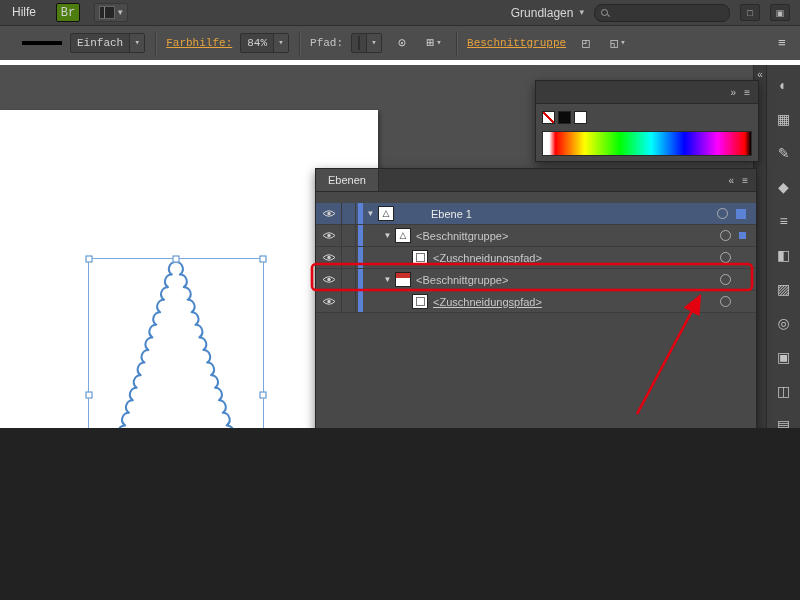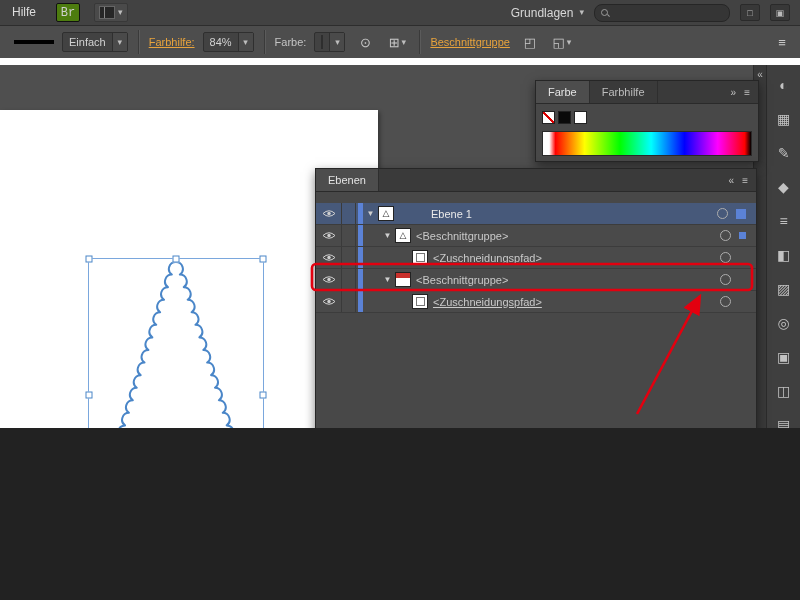--- a/index.html
+++ b/index.html
@@ -23,21 +23,21 @@
              border:1px solid #262626;border-radius:8px;padding:0 6px;gap:5px;}
   .mag{position:relative;width:8px;height:8px;flex:0 0 auto;}
   .mag:before{content:"";position:absolute;left:0;top:0;width:5px;height:5px;border:1px solid #9a9a9a;border-radius:50%;}
   .mag:after{content:"";position:absolute;left:6px;top:6px;width:3px;height:1px;background:#9a9a9a;transform:rotate(45deg);}
   .searchbox input{background:transparent;border:none;outline:none;color:#ddd;font-size:11px;width:90px;font-family:"Liberation Sans",sans-serif;}
   .win-btn{width:18px;height:15px;background:#383838;border:1px solid #2a2a2a;color:#bbb;font-size:9px;
            display:flex;align-items:center;justify-content:center;border-radius:2px;}
 
   
   .controlbar{position:absolute;top:26px;left:0;width:800px;height:39px;background:#4d4d4d;
-              border-bottom:7px solid #ffffff;display:flex;align-items:center;gap:8px;padding-left:14px;box-sizing:border-box;z-index:4;font-size:11px;}
+              border-bottom:5px solid #ffffff;display:flex;align-items:center;gap:8px;padding-left:22px;box-sizing:border-box;z-index:4;font-size:11px;font-family:Liberation Mono, monospace;}
   .stroke-sample{width:40px;height:4px;background:#000;}
   .dd{display:flex;align-items:center;background:#424242;border:1px solid #2f2f2f;height:18px;border-radius:2px;}
   .dd .dd-label{padding:0 6px;color:#d2d2d2;}
   .dd .dd-caret{width:14px;height:100%;display:flex;align-items:center;justify-content:center;border-left:1px solid #2f2f2f;background:#4a4a4a;}
   .link{color:#e8a33c;text-decoration:underline;cursor:pointer;}
   .plain-label{color:#c4c4c4;}
   .style-swatch{width:18px;height:13px;background:#cfcfcf;border:1px solid #2e2e2e;}
   .icon-btn{min-width:20px;height:20px;display:flex;align-items:center;justify-content:center;color:#c9c9c9;font-size:13px;gap:2px;padding:0 2px;border-radius:2px;}
   .vsep{width:1px;height:24px;background:#3a3a3a;box-shadow:1px 0 0 #5b5b5b;margin:0 2px;}
   .cb-right{margin-left:auto;padding-right:8px;}
@@ -137,21 +137,21 @@
     </div>
     <div class="vsep"></div>
     <span class="link">Farbhilfe:</span>
     <div class="dd">
       <span class="dd-label">84%</span>
       <span class="dd-caret">
           <span class="caret">▾</span>
         </span>
     </div>
     <div class="vsep"></div>
-    <span class="plain-label">Farbe:</span>
+    <span class="plain-label">Pfad:</span>
     <div class="dd">
       <span class="dd-label"><span class="style-swatch"></span></span>
       <span class="dd-caret">
           <span class="caret">▾</span>
         </span>
     </div>
     <div class="icon-btn">⊙</div>
     <div class="icon-btn">
       <span>⊞</span>
       <span class="caret">▾</span>
@@ -198,24 +198,20 @@
       <div class="dock-icon">▨</div>
       <div class="dock-icon">◎</div>
       <div class="dock-icon">▣</div>
       <div class="dock-icon">◫</div>
       <div class="dock-icon">▤</div>
       <div class="dock-icon">▥</div>
     </div>
 
   <div class="panel color-panel">
     <div class="panel-header">
-      <div style="display:flex">
-          <div class="ptab active">Farbe</div>
-          <div class="ptab">Farbhilfe</div>
-        </div>
       <div class="ph-icons">
         <span>»</span>
         <span>≡</span>
       </div>
     </div>
     <div class="color-body">
       <div class="swatch-row">
         <span class="sw sw-none"></span>
         <span class="sw sw-black"></span>
         <span class="sw sw-white"></span>

